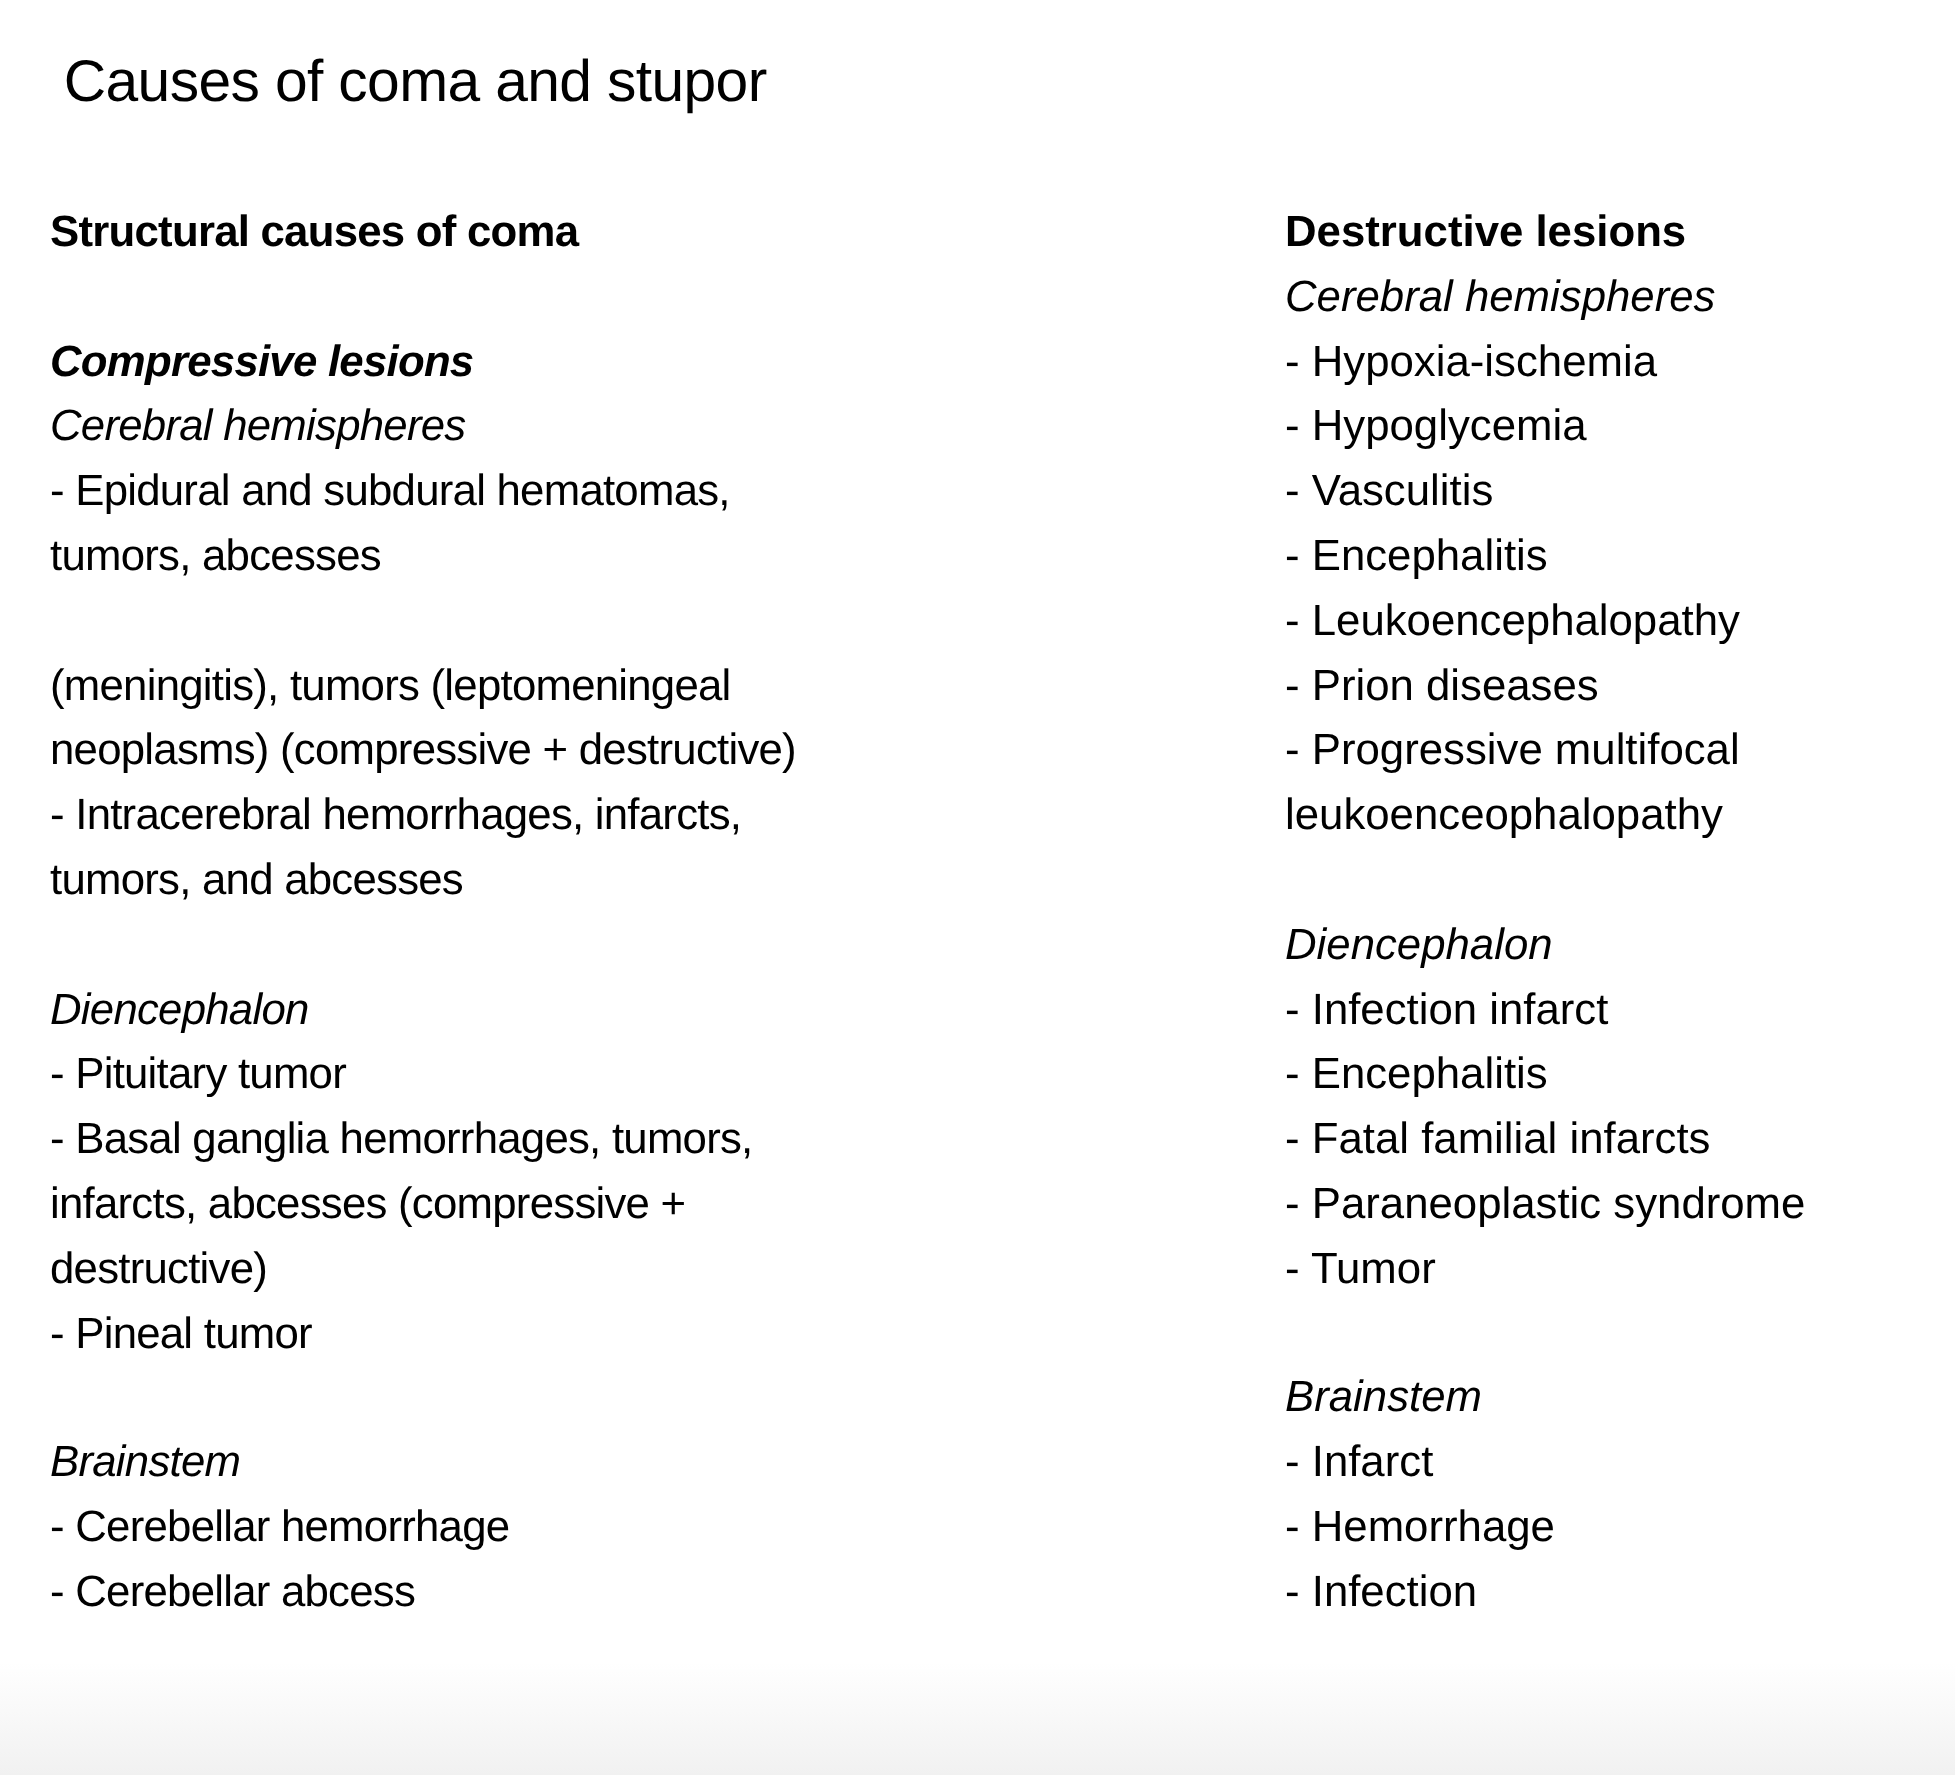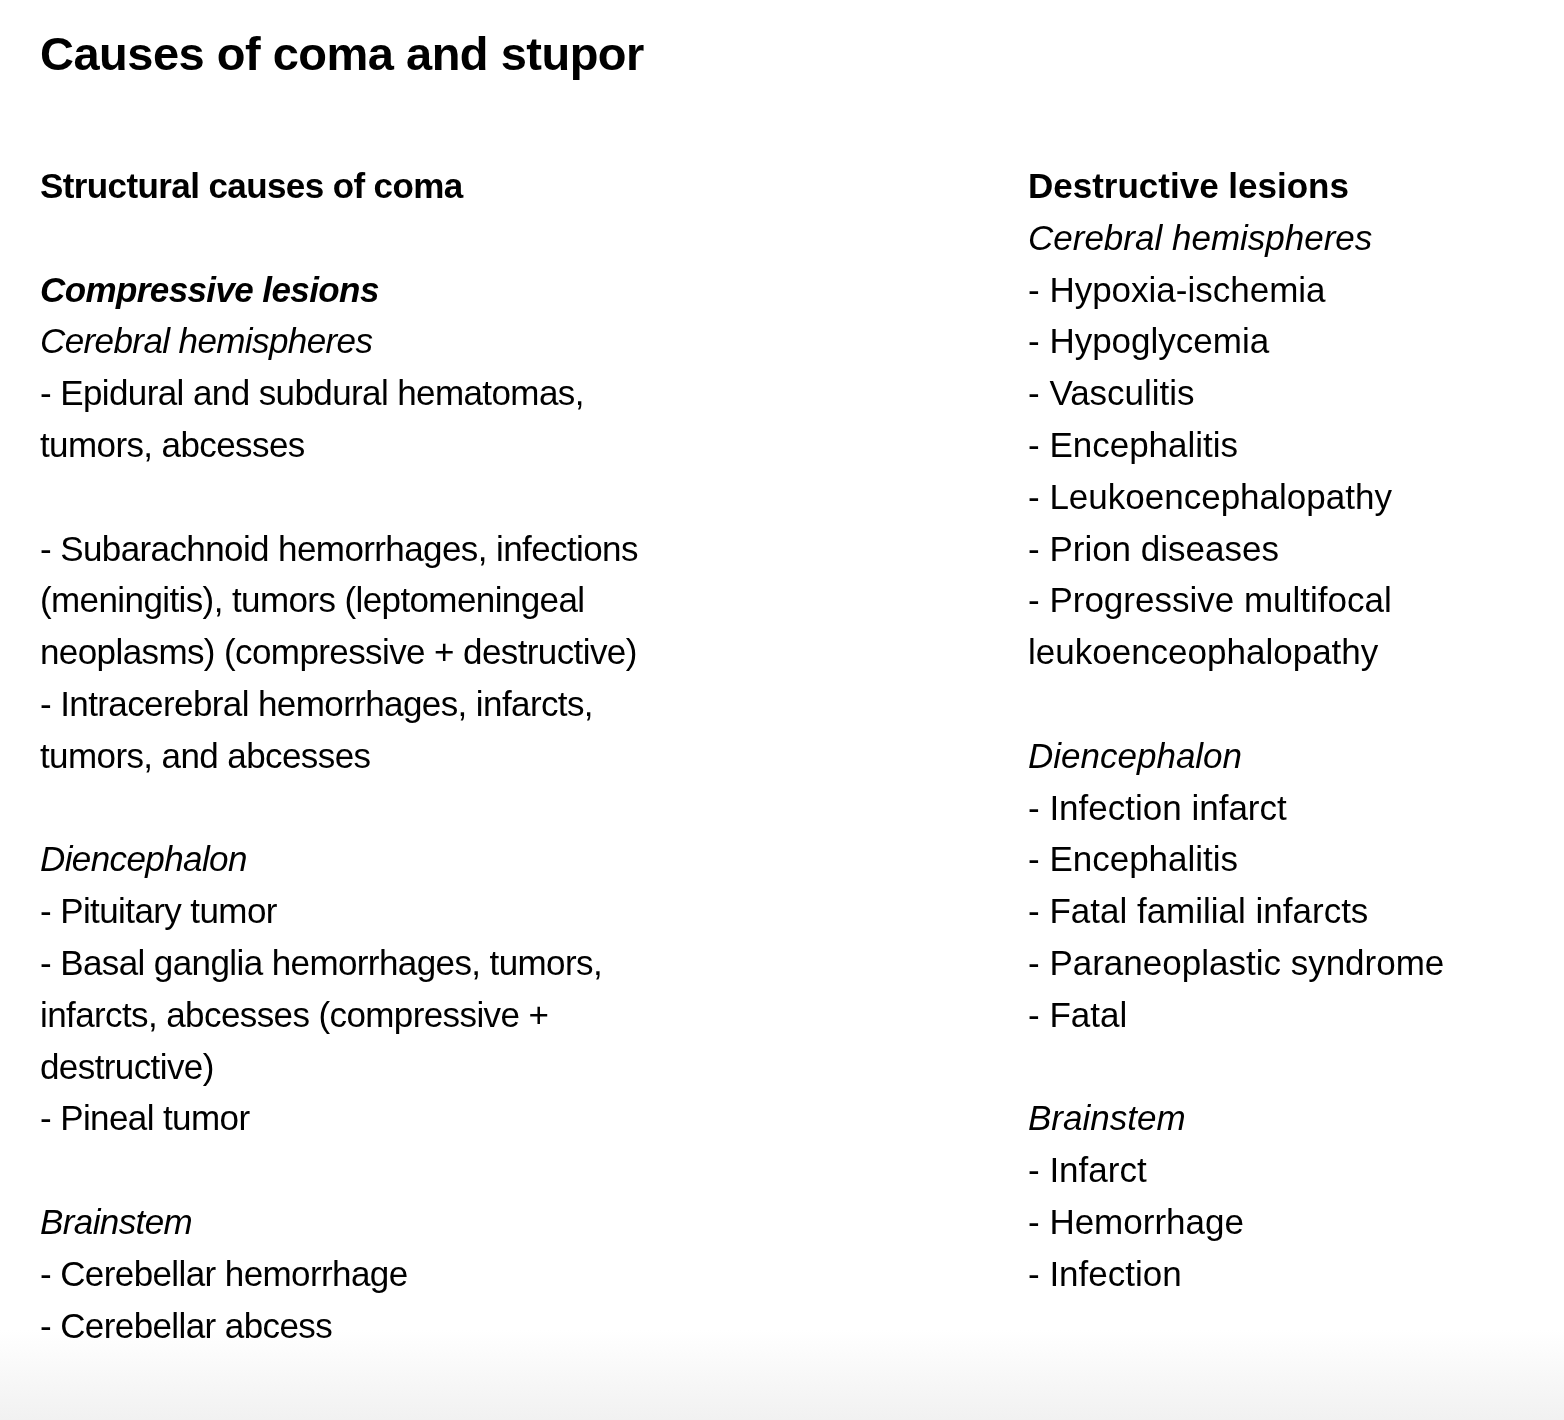--- a/index.html
+++ b/index.html
@@ -13,24 +13,24 @@
       font-family: "Liberation Sans", "DejaVu Sans", sans-serif;
       color: #000;
       position: relative;
       overflow: hidden;
     }
     .title {
       position: absolute;
       left: 40px;
       top: 24px;
       font-size: 47px;
-      font-weight: bold;
+      font-weight: normal;
       line-height: 60px;
       letter-spacing: -0.5px;
-      margin: 0;
+      margin: 11px;
     }
     .col {
       position: absolute;
       top: 160px;
       font-size: 35px;
       line-height: 51.8px;
     }
     .col.left {
       left: 40px;
       width: 720px;
@@ -79,21 +79,20 @@
   <span class="line heading-bi">Compressive lesions</span>
 
   <div>
     <span class="line subheading">Cerebral hemispheres</span>
     <div>
       <span class="line item">- Epidural and subdural hematomas,</span>
       <span class="line item">tumors, abcesses</span>
     </div>
     <span class="gap"></span>
     <div>
-      <span class="line item">- Subarachnoid hemorrhages, infections</span>
       <span class="line item">(meningitis), tumors (leptomeningeal</span>
       <span class="line item">neoplasms) (compressive + destructive)</span>
     </div>
     <div>
       <span class="line item">- Intracerebral hemorrhages, infarcts,</span>
       <span class="line item">tumors, and abcesses</span>
     </div>
   </div>
 
   <span class="gap"></span>
@@ -165,21 +164,21 @@
     <div>
         <span class="line item">- Encephalitis</span>
       </div>
     <div>
         <span class="line item">- Fatal familial infarcts</span>
       </div>
     <div>
         <span class="line item">- Paraneoplastic syndrome</span>
       </div>
     <div>
-        <span class="line item">- Fatal</span>
+        <span class="line item">- Tumor</span>
       </div>
   </div>
 
   <span class="gap"></span>
 
   <div>
     <span class="line subheading">Brainstem</span>
     <div>
         <span class="line item">- Infarct</span>
       </div>

